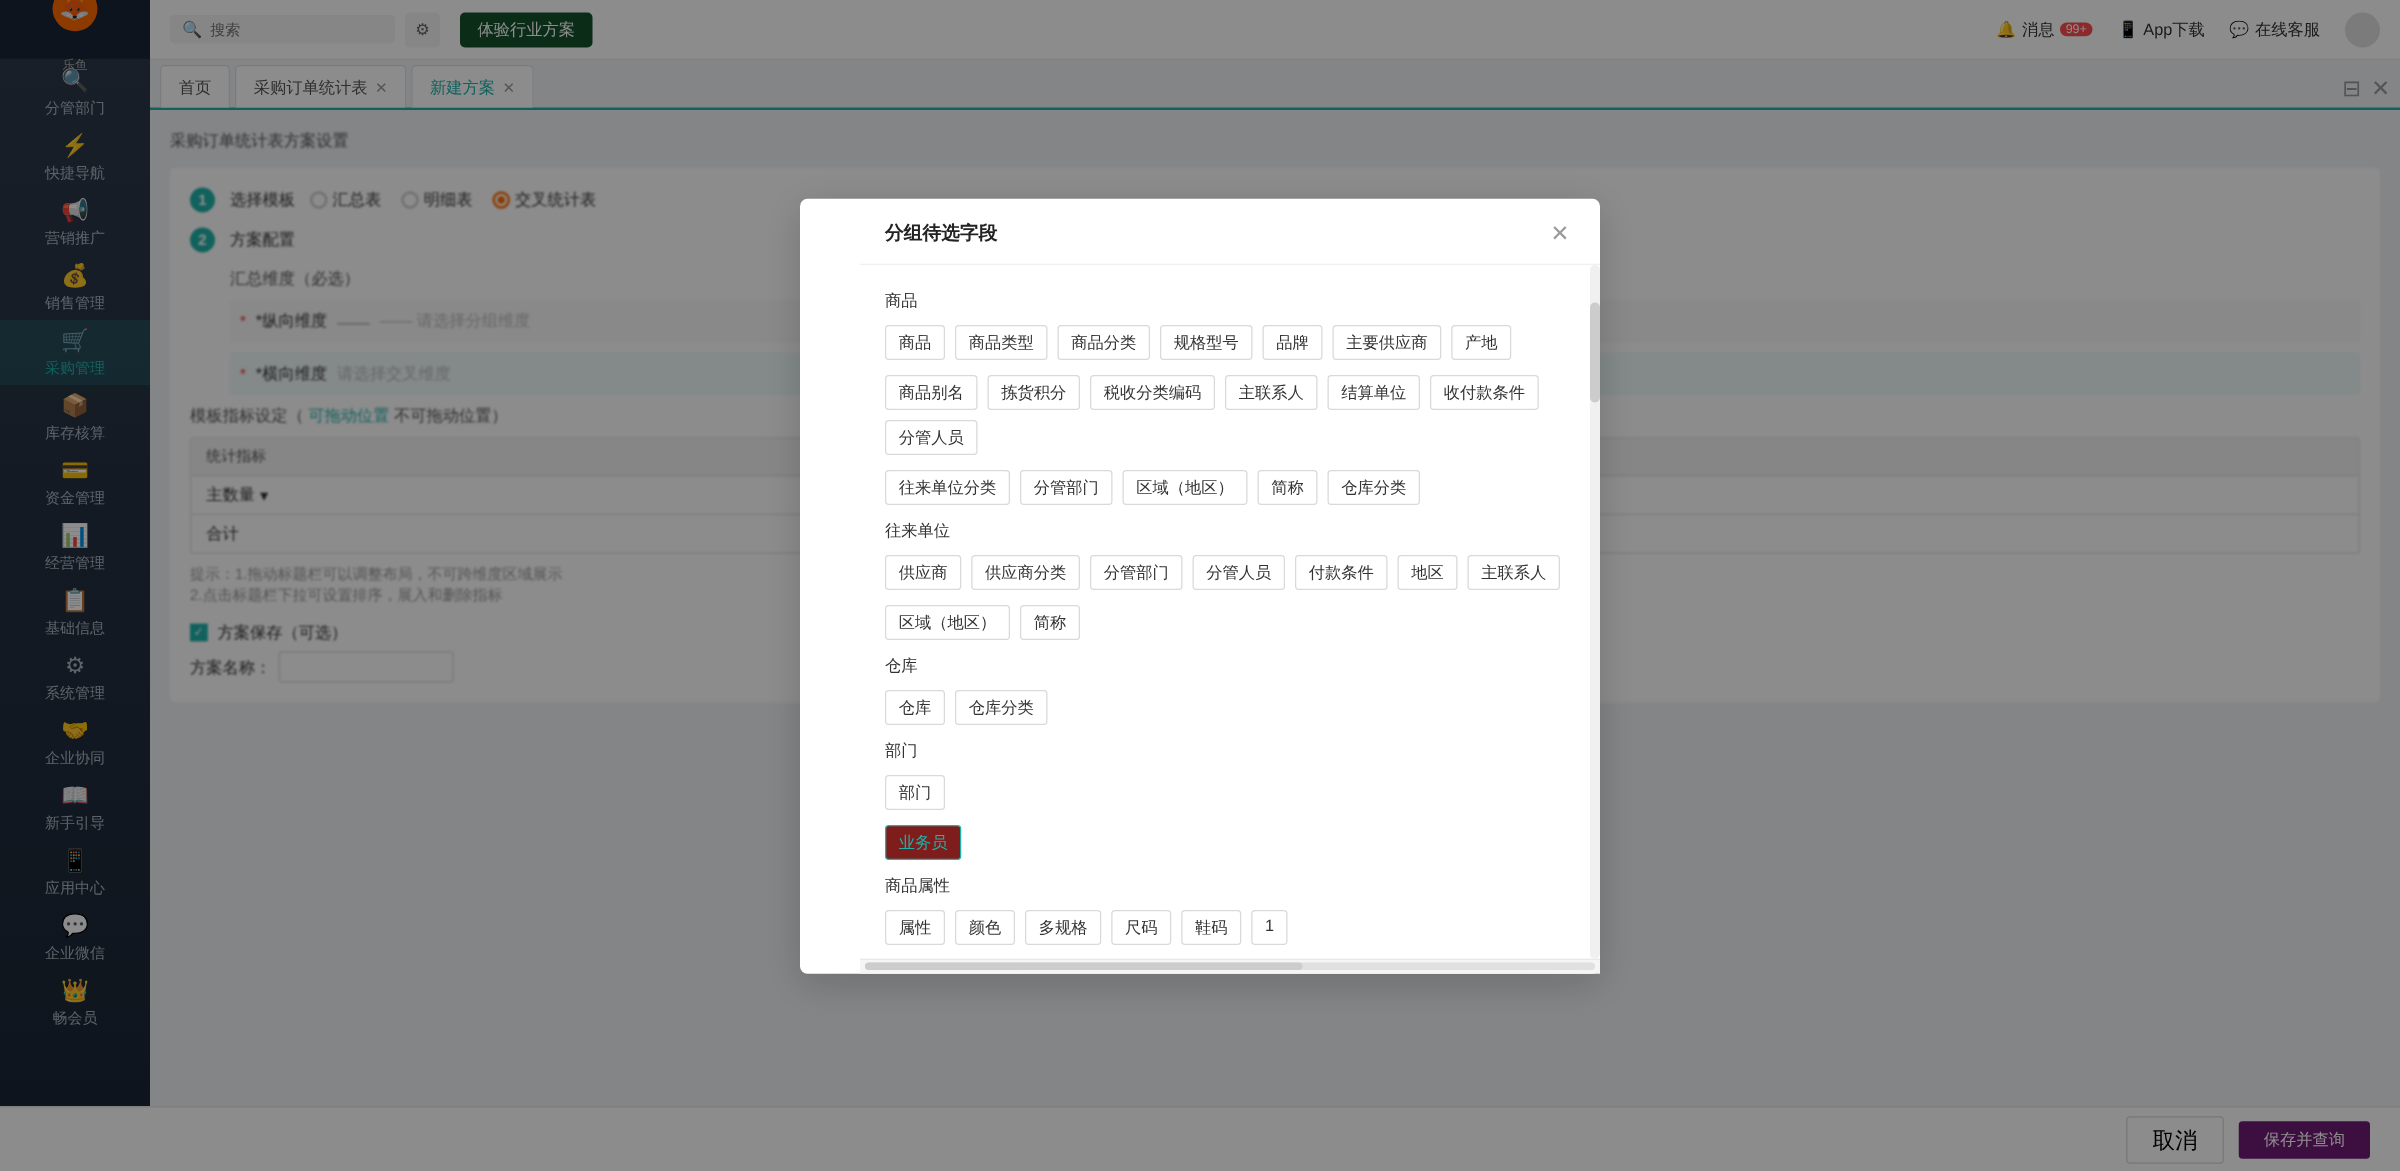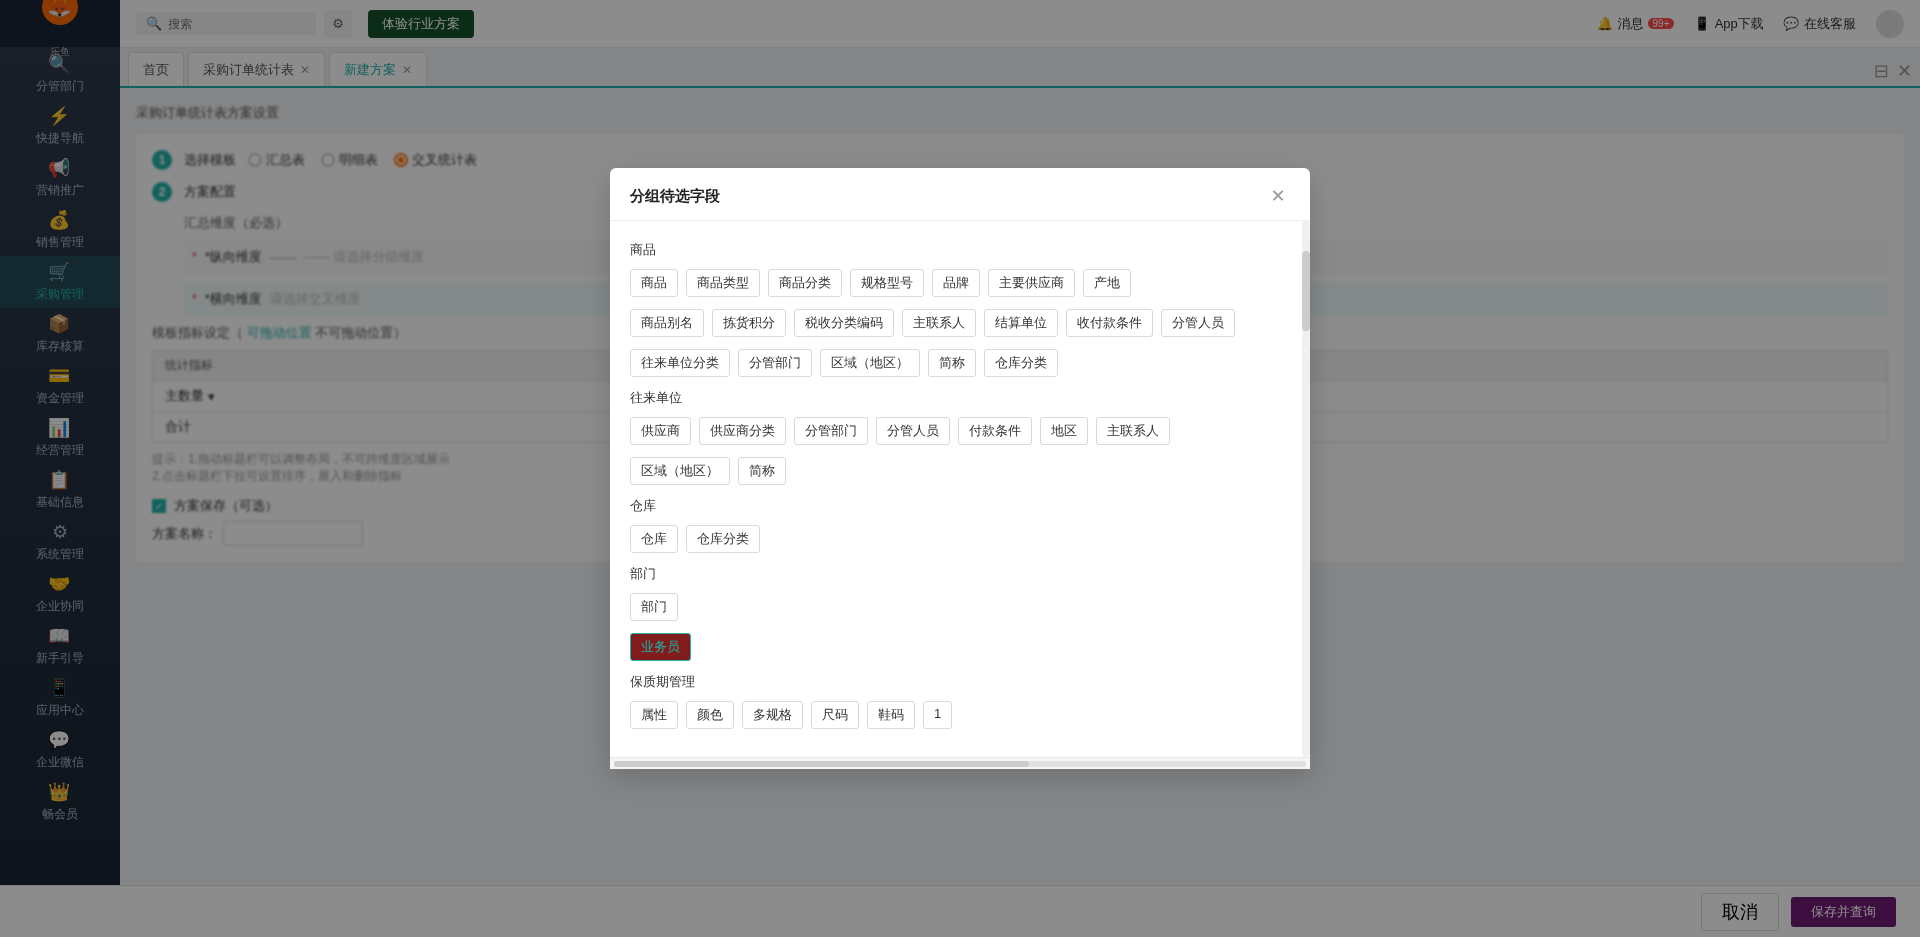--- a/index.html
+++ b/index.html
@@ -169,25 +169,26 @@
     .overlay {
       position: fixed;
       top: 0; left: 0; right: 0; bottom: 0;
       background: rgba(0,0,0,0.45);
       z-index: 500;
       display: flex; align-items: center; justify-content: center;
     }
     .dialog {
       background: #fff;
       border-radius: 6px;
-      width: 700px;
+      width: 640px;
       max-height: 620px;
       display: flex;
       flex-direction: column;
       box-shadow: 0 8px 32px rgba(0,0,0,0.18);
+      padding-left: 48px;
     }
     .dialog-header {
       display: flex;
       align-items: center;
       justify-content: space-between;
       padding: 16px 20px 12px;
       border-bottom: 1px solid #f0f0f0;
       flex-shrink: 0;
     }
     .dialog-title {
@@ -542,21 +543,21 @@
         </div>
       </div>
 
       <div>
         <div class="tags-row">
           <span class="tag selected">业务员</span>
         </div>
       </div>
 
       <div>
-        <div class="section-title">保质期管理</div>
+        <div class="section-title">商品属性</div>
         <div class="tags-row">
           <span class="tag">属性</span>
           <span class="tag">颜色</span>
           <span class="tag">多规格</span>
           <span class="tag">尺码</span>
           <span class="tag">鞋码</span>
           <span class="tag">1</span>
         </div>
       </div>
 

